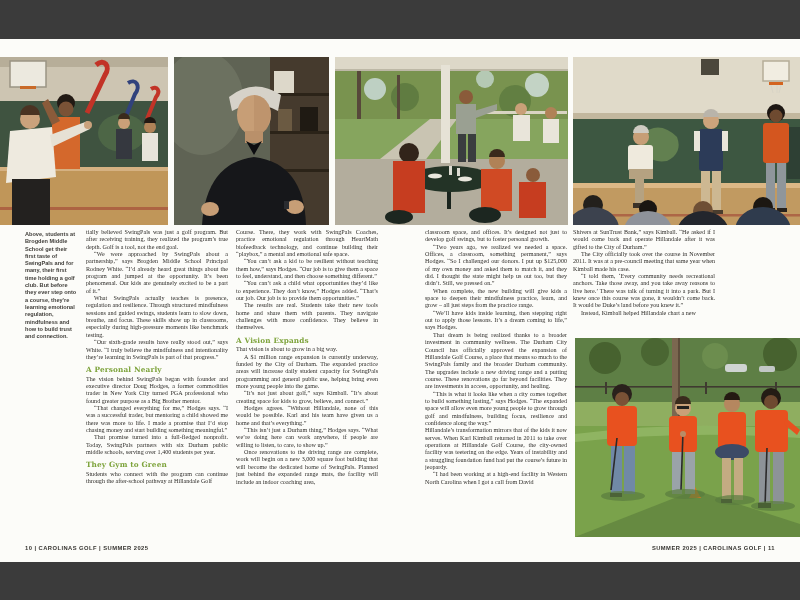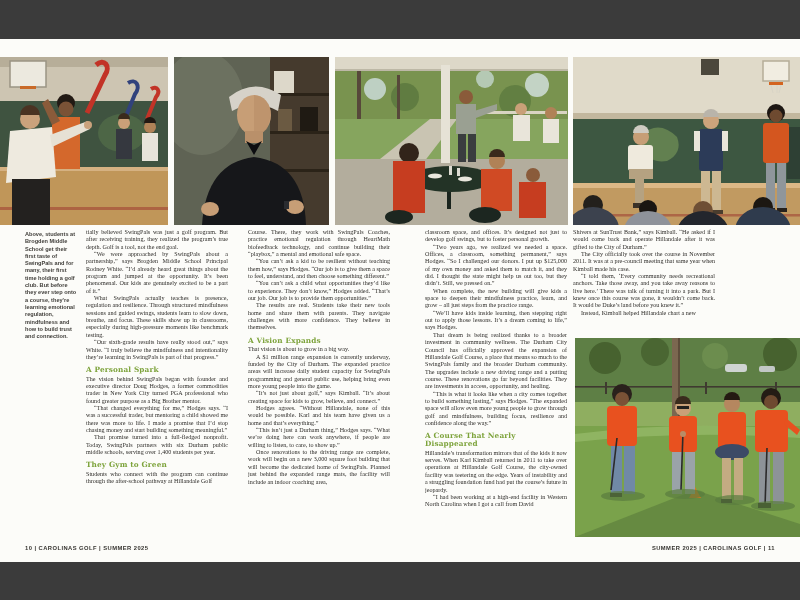--- a/index.html
+++ b/index.html
@@ -15,21 +15,21 @@
   #photo-2{left:174px;top:18px;width:155px;height:168px;}
   #photo-3{left:335px;top:18px;width:233px;height:168px;}
   #photo-4{left:573px;top:18px;width:227px;height:168px;}
   #photo-5{left:575px;top:299px;width:225px;height:199px;}
   .caption{position:absolute;left:25px;top:192px;width:54px;
            font-family:"Liberation Sans",sans-serif;font-weight:bold;
            font-size:5.6px;line-height:7.3px;color:#403e3a;}
   .col{position:absolute;top:190px;width:142px;height:308px;overflow:hidden;
        font-size:6.1px;line-height:7.35px;color:#2e2c29;text-align:justify;}
   #col-1{left:86px;}
-  #col-2{left:248px;}
+  #col-2{left:236px;}
   #col-3{left:425px;}
   #col-4{left:573px;height:150px;}
   .col p{margin:0;text-indent:8px;}
   .col p.flush{text-indent:0;}
   .col h3.subhead{margin:5px 0 1.5px 0;font-family:"DejaVu Serif",serif;
        font-size:7.3px;line-height:8px;font-weight:bold;color:#7da33b;
        letter-spacing:.15px;text-align:left;}
   .folio{position:absolute;top:506px;font-family:"Liberation Sans",sans-serif;
          font-weight:bold;font-size:5.8px;letter-spacing:.45px;color:#35332f;}
   .folio.left{left:25px;}
@@ -291,21 +291,21 @@
 
     <div class="caption">
       <span>Above, students at Brogden Middle School get their first taste of SwingPals and for many, their first time holding a golf club. But before they ever step onto a course, they're learning emotional regulation, mindfulness and how to build trust and connection.</span>
     </div>
 
     <div class="col" id="col-1">
         <p class="flush">tially believed SwingPals was just a golf program. But after receiving training, they realized the program’s true depth. Golf is a tool, not the end goal.</p>
         <p>“We were approached by SwingPals about a partnership,” says Brogden Middle School Principal Rodney White. “I’d already heard great things about the program and jumped at the opportunity. It’s been phenomenal. Our kids are genuinely excited to be a part of it.”</p>
         <p>What SwingPals actually teaches is presence, regulation and resilience. Through structured mindfulness sessions and guided swings, students learn to slow down, breathe, and focus. These skills show up in classrooms, especially during high-pressure moments like benchmark testing.</p>
         <p>“Our sixth-grade results have really stood out,” says White. “I truly believe the mindfulness and intentionality they’re learning in SwingPals is part of that progress.”</p>
-        <h3 class="subhead">A Personal Spark</h3>
+        <h3 class="subhead">A Personal Nearly</h3>
         <p class="flush">The vision behind SwingPals began with founder and executive director Doug Hodges, a former commodities trader in New York City turned PGA professional who found greater purpose as a Big Brother mentor.</p>
         <p>“That changed everything for me,” Hodges says. “I was a successful trader, but mentoring a child showed me there was more to life. I made a promise that I’d stop chasing money and start building something meaningful.”</p>
         <p>That promise turned into a full-fledged nonprofit. Today, SwingPals partners with six Durham public middle schools, serving over 1,400 students per year.</p>
         <h3 class="subhead">They Gym to Green</h3>
         <p class="flush">Students who connect with the program can continue through the after-school pathway at Hillandale Golf</p>
       </div>
     <div class="col" id="col-2">
         <p class="flush">Course. There, they work with SwingPals Coaches, practice emotional regulation through HeartMath biofeedback technology, and continue building their “playbox,” a mental and emotional safe space.</p>
         <p>“You can’t ask a kid to be resilient without teaching them how,” says Hodges. “Our job is to give them a space to feel, understand, and then choose something different.”</p>
         <p>“You can’t ask a child what opportunities they’d like to experience. They don’t know,” Hodges added. “That’s our job. Our job is to provide them opportunities.”</p>
@@ -318,21 +318,20 @@
         <p>“This isn’t just a Durham thing,” Hodges says. “What we’re doing here can work anywhere, if people are willing to listen, to care, to show up.”</p>
         <p>Once renovations to the driving range are complete, work will begin on a new 3,000 square foot building that will become the dedicated home of SwingPals. Planned just behind the expanded range mats, the facility will include an indoor coaching area,</p>
       </div>
     <div class="col" id="col-3">
         <p class="flush">classroom space, and offices. It’s designed not just to develop golf swings, but to foster personal growth.</p>
         <p>“Two years ago, we realized we needed a space. Offices, a classroom, something permanent,” says Hodges. “So I challenged our donors. I put up $125,000 of my own money and asked them to match it, and they did. I thought the state might help us out too, but they didn’t. Still, we pressed on.”</p>
         <p>When complete, the new building will give kids a space to deepen their mindfulness practice, learn, and grow – all just steps from the practice range.</p>
         <p>“We’ll have kids inside learning, then stepping right out to apply those lessons. It’s a dream coming to life,” says Hodges.</p>
         <p>That dream is being realized thanks to a broader investment in community wellness. The Durham City Council has officially approved the expansion of Hillandale Golf Course, a place that means so much to the SwingPals family and the broader Durham community. The upgrades include a new driving range and a putting course. These renovations go far beyond facilities. They are investments in access, opportunity, and healing.</p>
         <p>“This is what it looks like when a city comes together to build something lasting,” says Hodges. “The expanded space will allow even more young people to grow through golf and mindfulness, building focus, resilience and confidence along the way.”</p>
-        <h3 class="subhead">A Course That Nearly Disappeared</h3>
         <p class="flush">Hillandale’s transformation mirrors that of the kids it now serves. When Karl Kimball returned in 2011 to take over operations at Hillandale Golf Course, the city-owned facility was teetering on the edge. Years of instability and a struggling foundation fund had put the course’s future in jeopardy.</p>
         <p>“I had been working at a high-end facility in Western North Carolina when I got a call from David</p>
       </div>
     <div class="col" id="col-4">
         <p class="flush">Shivers at SunTrust Bank,” says Kimball. “He asked if I would come back and operate Hillandale after it was gifted to the City of Durham.”</p>
         <p>The City officially took over the course in November 2011. It was at a pre-council meeting that same year when Kimball made his case.</p>
         <p>“I told them, ‘Every community needs recreational anchors. Take those away, and you take away reasons to live here.’ There was talk of turning it into a park. But I knew once this course was gone, it wouldn’t come back. It would be Duke’s land before you knew it.”</p>
         <p>Instead, Kimball helped Hillandale chart a new</p>
       </div>
 

